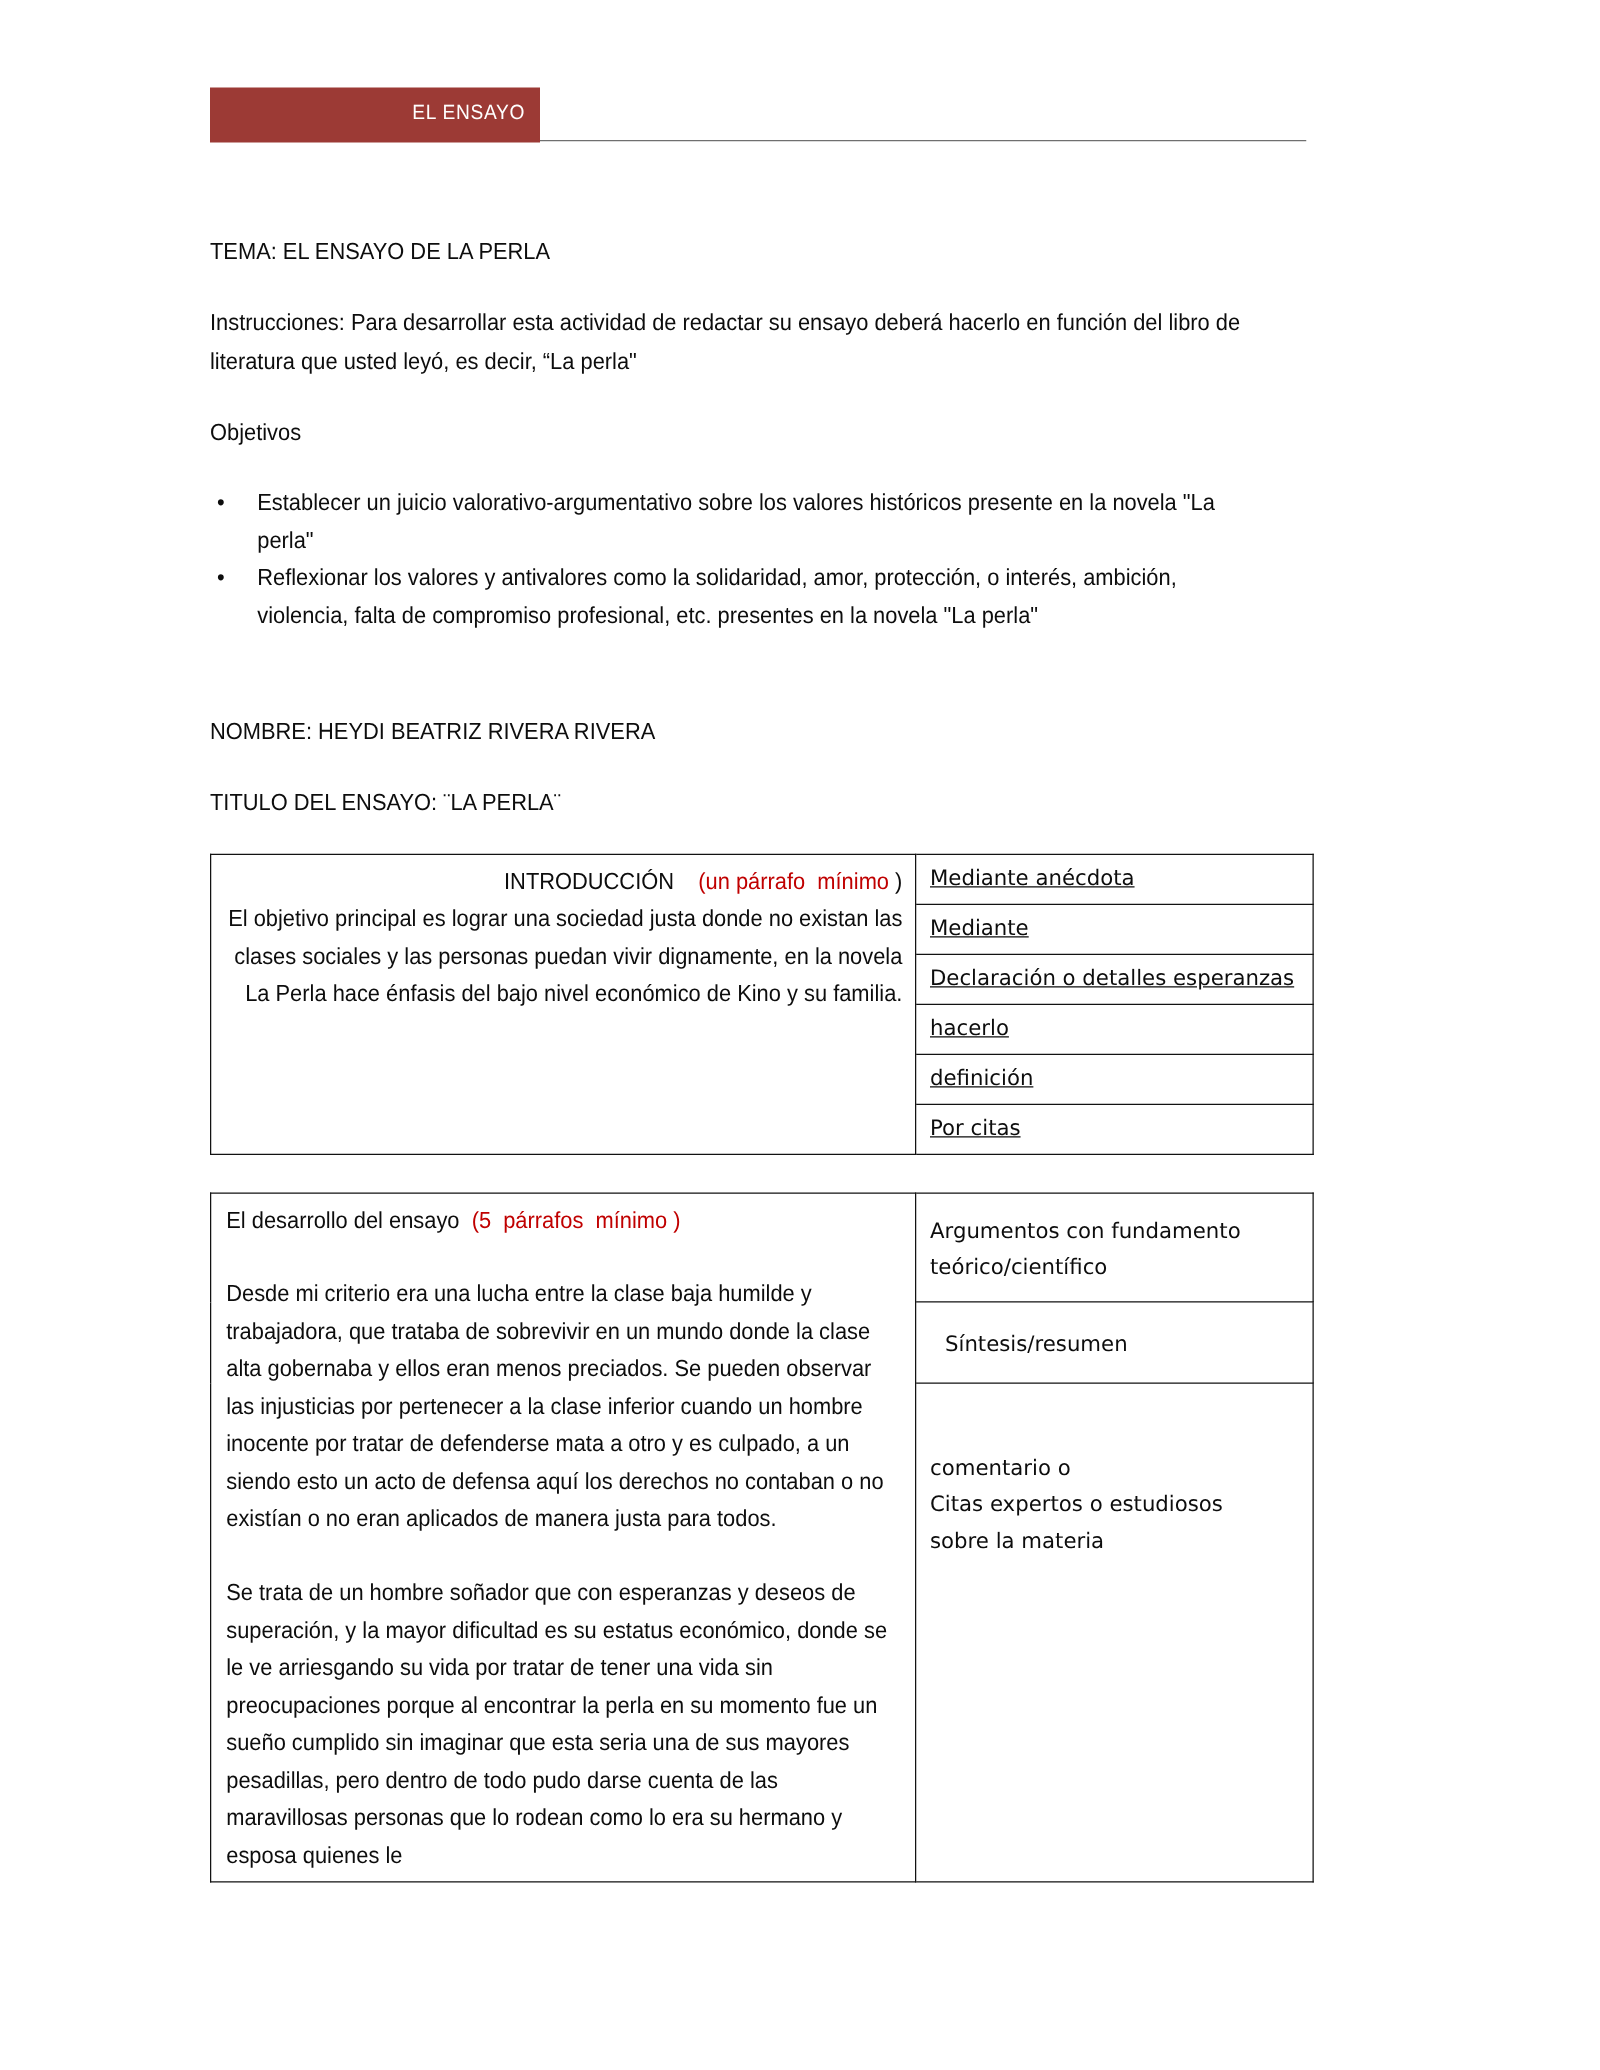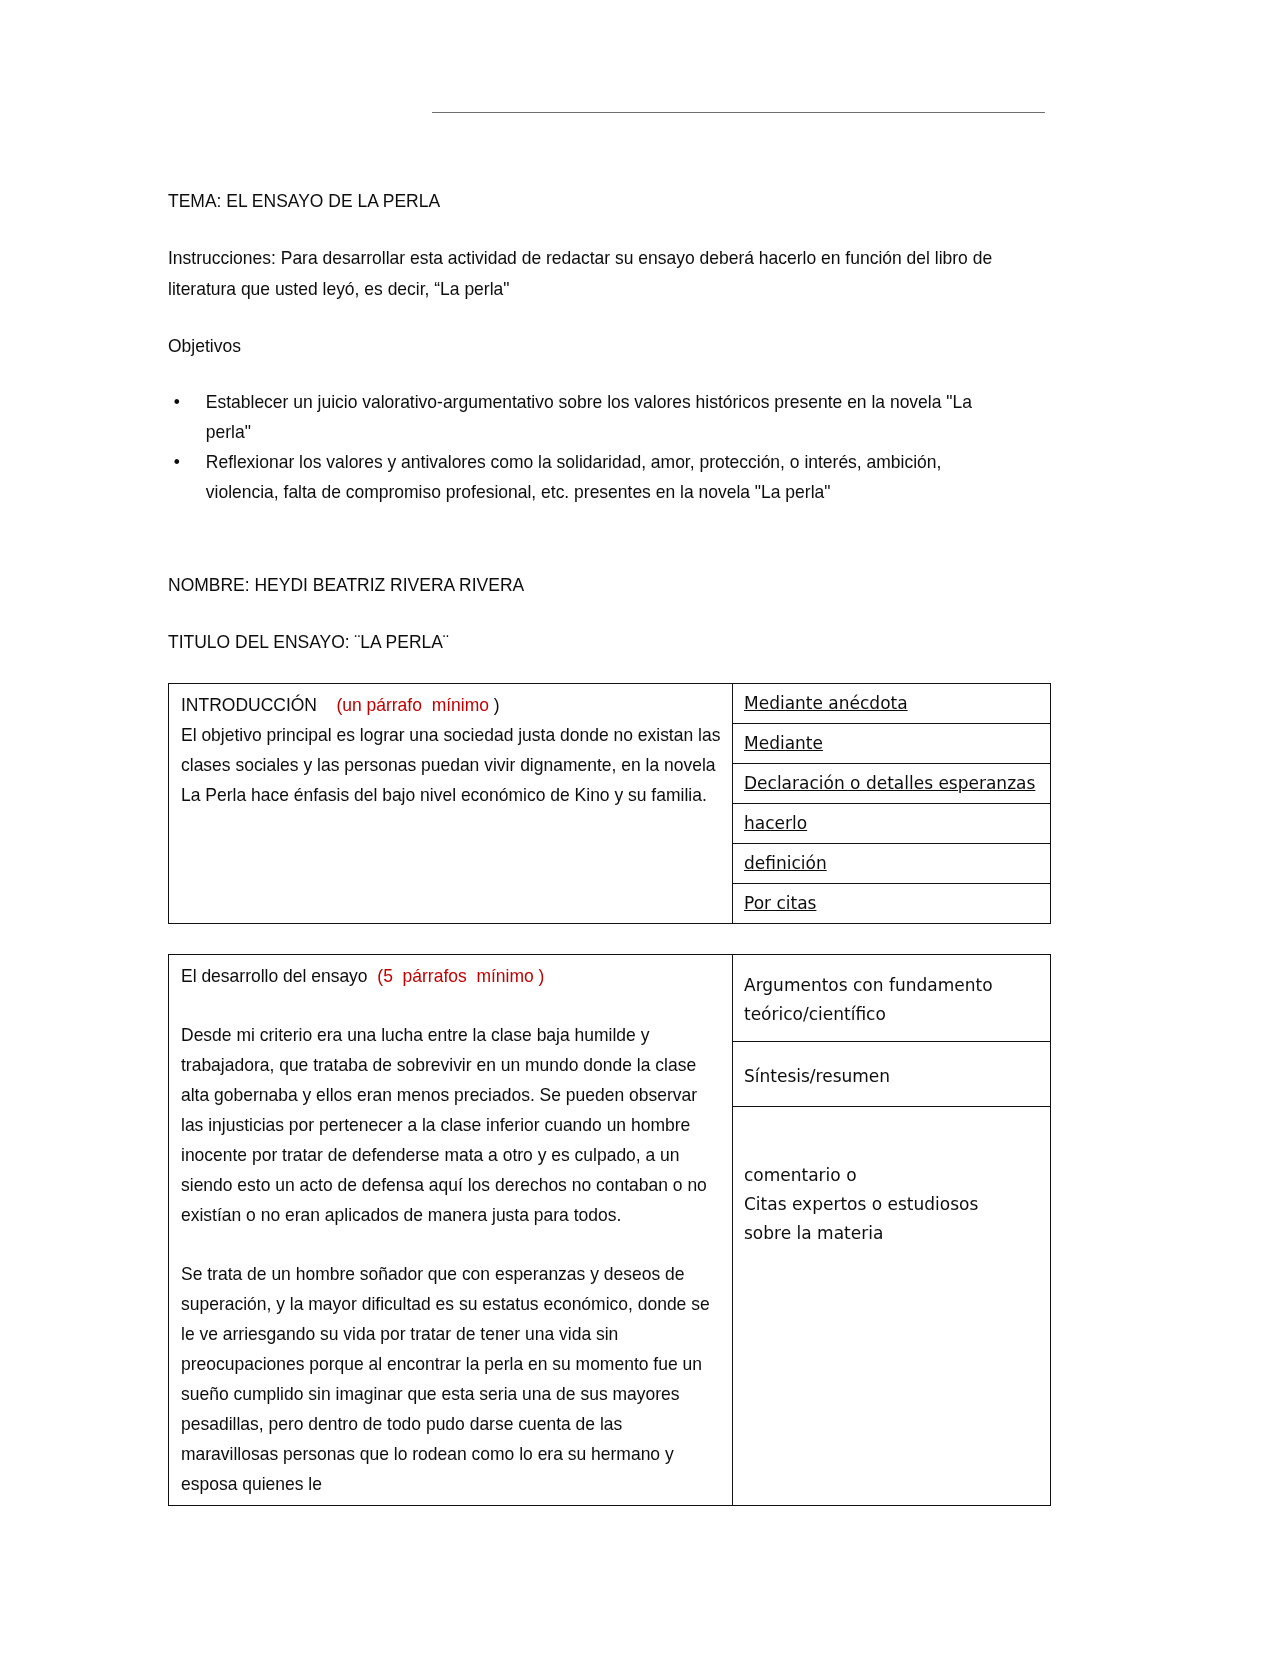--- a/index.html
+++ b/index.html
@@ -87,35 +87,38 @@
   .rcell {
     font-size:18.5px; line-height:29px;
     font-family:"DejaVu Sans", sans-serif;
     font-size:17px;
   }
   .rcell.pad { padding:5px 8px 5px 11px; }
 
   .redtxt { color:#C00000; }
   .cap-line { white-space:pre; }
 
-  .t1-left { width:563px; height:192px; }
+  .t1-left { width:563px; height:192px;text-align:right; }
   .t1-right { width:317px;text-decoration:underline; }
 
   .t2-left { width:563px; }
   .t2-right { width:317px; }
 
   .body-para { margin:0; }
   .gap-para { height:29px; }
 </style>
 </head>
 <body>
 
 <div class="page">
 
   <div class="header">
+    <div class="header-band" style="background: rgb(156, 58, 53);">
+      <div class="header-title">EL ENSAYO</div>
+    </div>
     <div class="header-rule" style="border-top-color: rgb(111, 111, 111);"></div>
   </div>
 
   <div class="doc">
 
     <p class="p tema">TEMA: EL ENSAYO DE LA PERLA</p>
 
     <p class="p">Instrucciones: Para desarrollar esta actividad de redactar su ensayo deberá hacerlo en función del libro de literatura que usted leyó, es decir, “La perla"</p>
 
     <p class="p">Objetivos</p>
@@ -194,21 +197,21 @@
               <div class="gap-para"></div>
               <div class="body-para">Se trata de un hombre soñador que con esperanzas y deseos de superación, y la mayor dificultad es su estatus económico, donde se le ve arriesgando su vida por tratar de tener una vida sin preocupaciones porque al encontrar la perla en su momento fue un sueño cumplido sin imaginar que esta seria una de sus mayores pesadillas, pero dentro de todo pudo darse cuenta de las maravillosas personas que lo rodean como lo era su hermano y esposa quienes le</div>
             </div>
           </div>
         </td>
         <td class="t2-right" style="height:86px;">
           <div class="rcell pad" style="padding-top:16px;"> Argumentos  con fundamento teórico/científico</div>
         </td>
       </tr>
       <tr>
-        <td class="t2-right" style="height:64px;">
+        <td class="t2-right" style="height:64px;padding-left:12px;">
           <div class="rcell pad" style="padding-top:20px;">Síntesis/resumen</div>
         </td>
       </tr>
       <tr>
         <td class="t2-right">
           <div class="rcell pad" style="padding-top:54px; white-space:pre-line;">comentario o
 Citas  expertos o estudiosos
 sobre la materia</div>
         </td>
       </tr>

